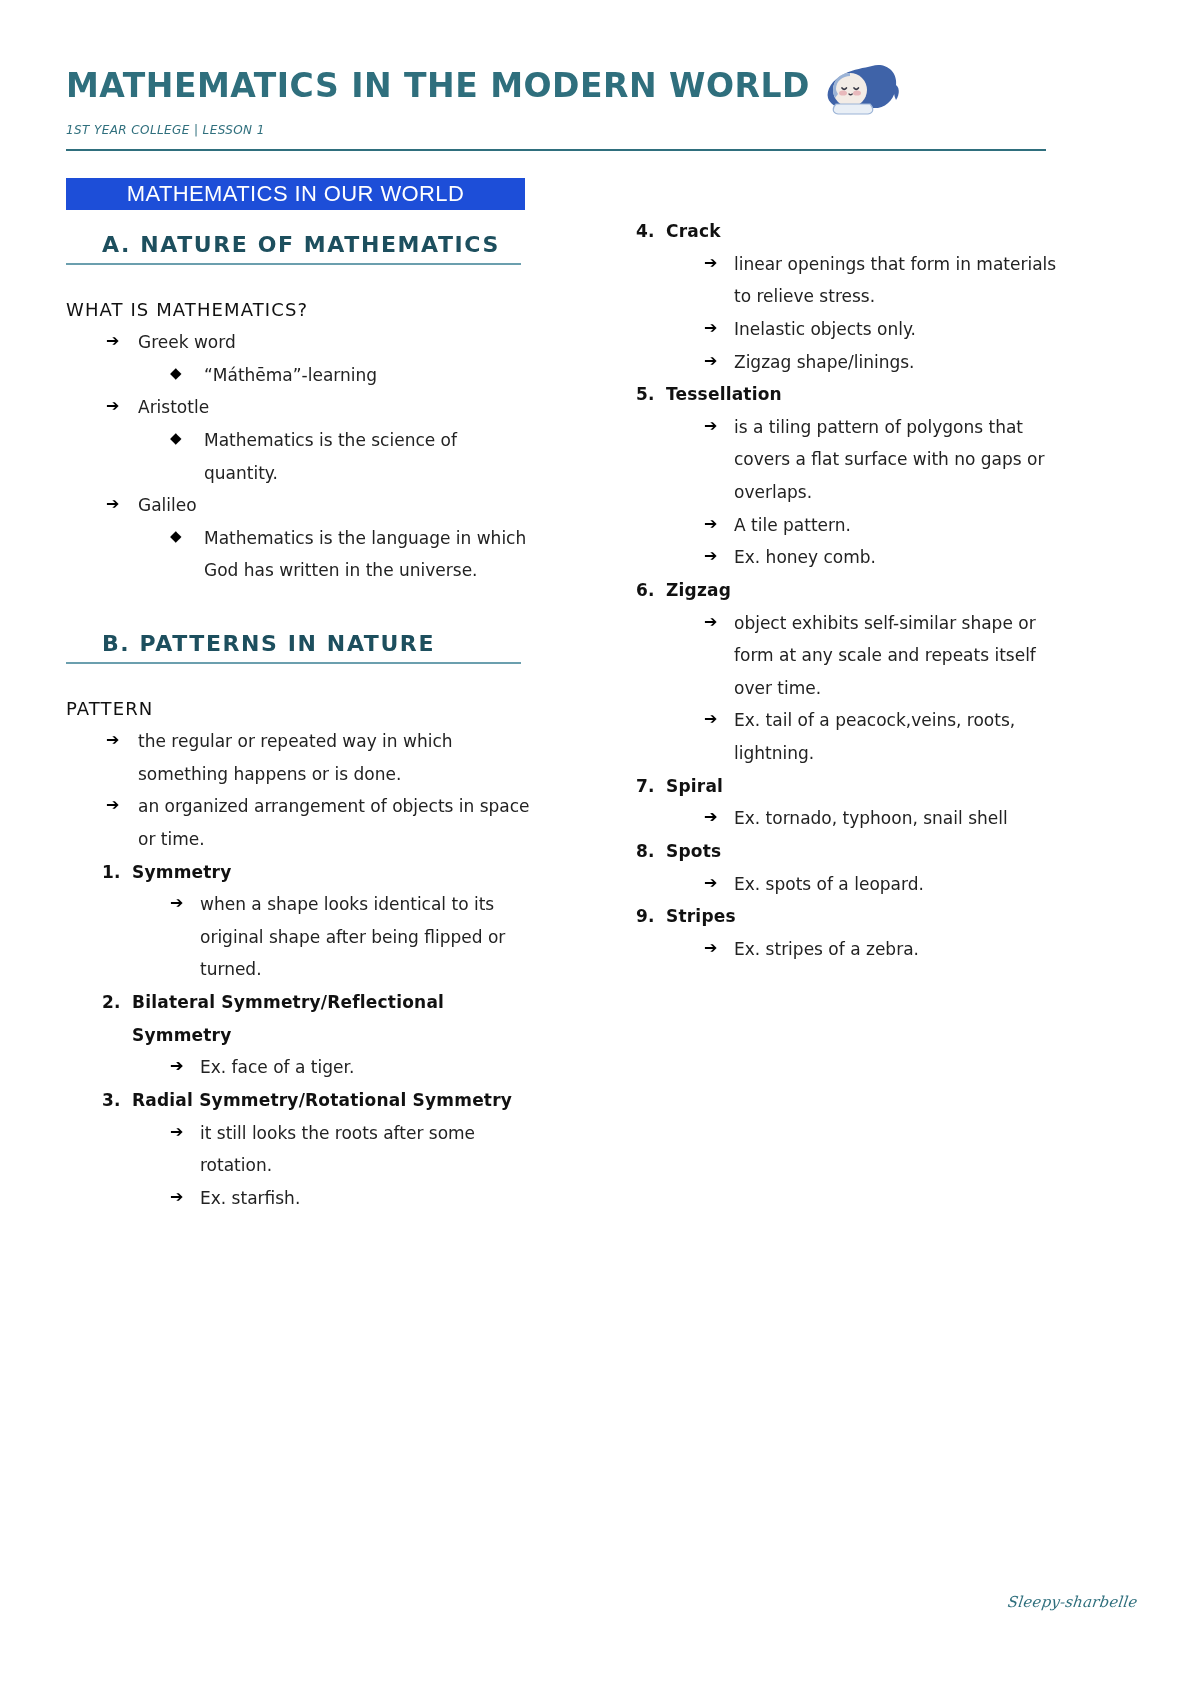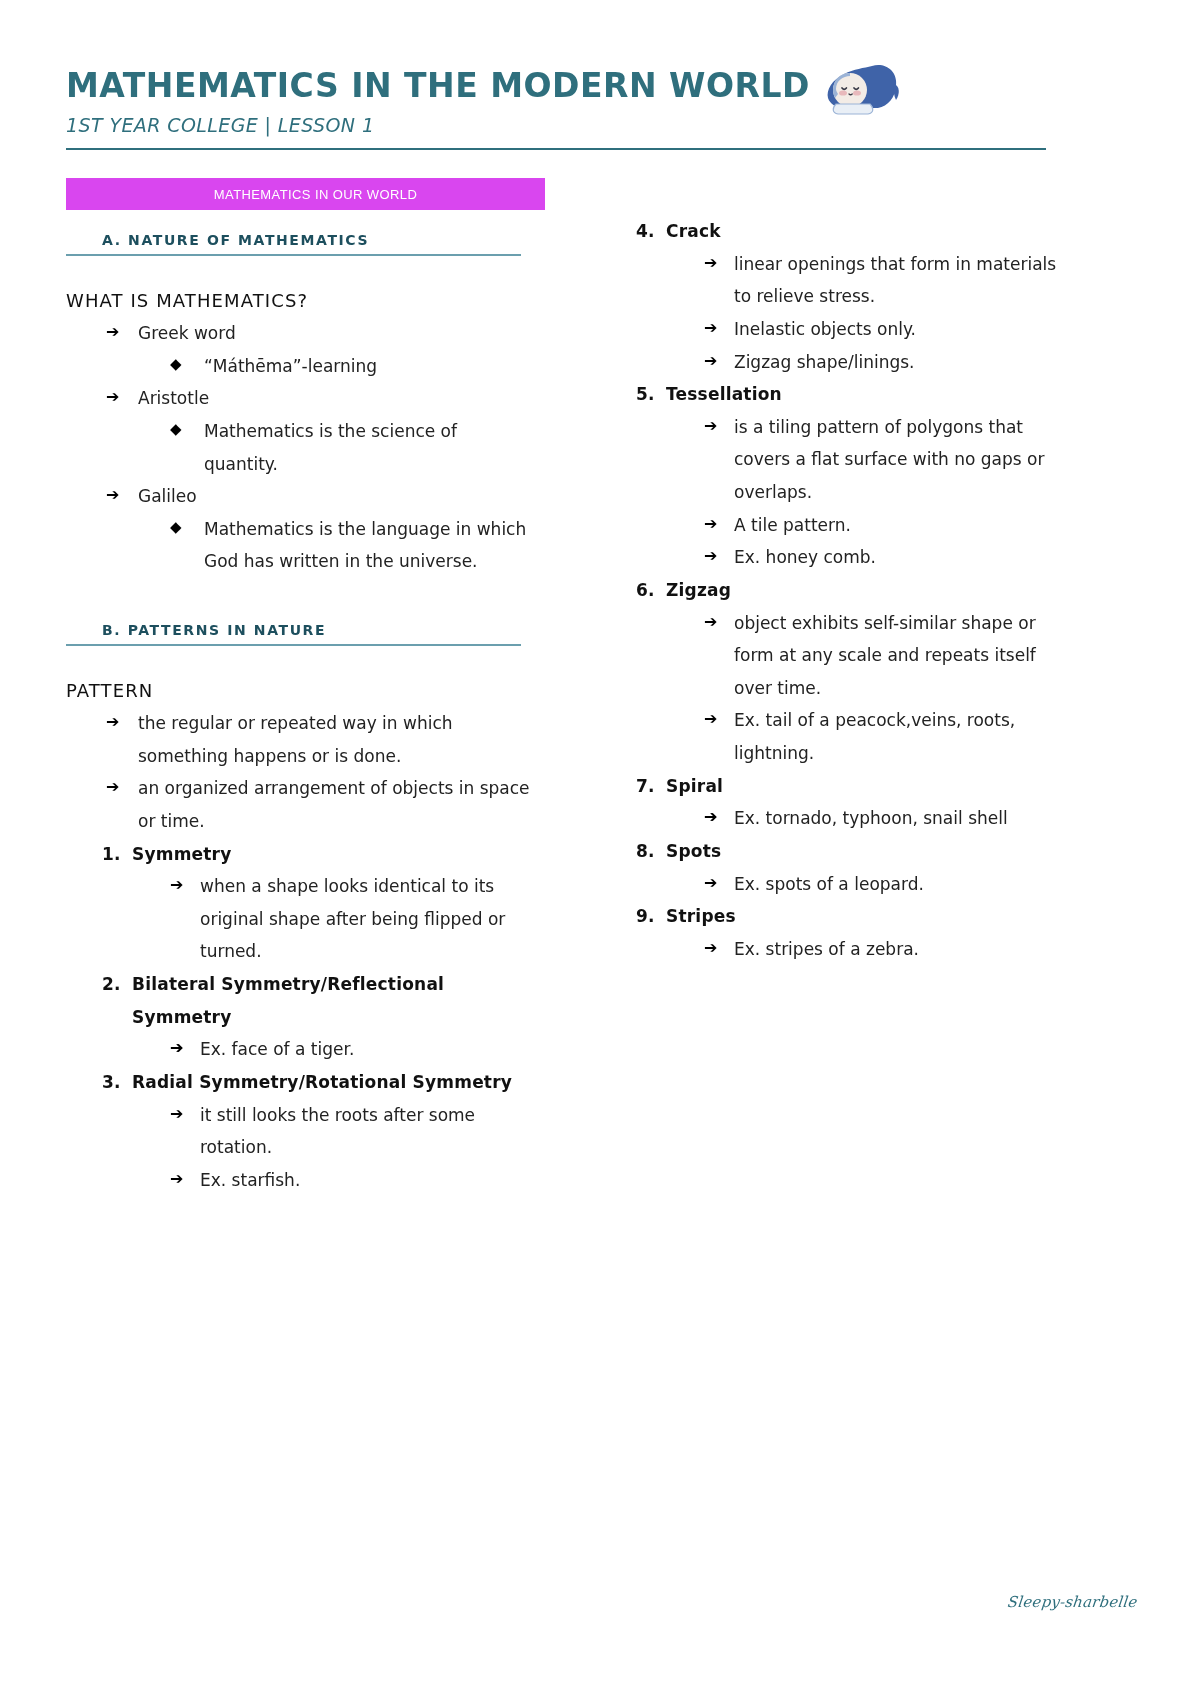--- a/index.html
+++ b/index.html
@@ -37,24 +37,25 @@
     font-weight: bold;
     letter-spacing: 0.5px;
     color: #2f6f7d;
     line-height: 1.05;
     margin: 0;
     display: flex;
     align-items: center;
   }
   .doc-subtitle {
     font-family: "DejaVu Sans", sans-serif;
-    font-size: 19px;
+    font-size: 12px;
     font-style: italic;
     color: #2f6f7d;
     letter-spacing: 0.4px;
+    margin-top: 9px;
   }
   .header-rule {
     margin-top: 12px;
     border-bottom: 2.5px solid #2f6f7d;
     width: 980px;
   }
 
   
   .whale {
     display: inline-block;
@@ -64,49 +65,48 @@
     top: 2px;
   }
 
   
   .banner {
     position: absolute;
     left: 66px;
     top: 178px;
     width: 459px;
     height: 32px;
-    background: #d946ef;
+    background: #1d4ed8;
     color: #ffffff;
-    font-size: 13px;
+    font-size: 22px;
     font-weight: normal;
     letter-spacing: 0.4px;
     display: flex;
     align-items: center;
     justify-content: center;
     font-family: "Liberation Sans", sans-serif;
-    padding-left: 20px;
   }
 
   
   .col-left {
     position: absolute;
     left: 66px;
     top: 232px;
     width: 470px;
   }
   .col-right {
     position: absolute;
     left: 600px;
     top: 215px;
     width: 460px;
   }
 
   
   .section-head {
-    font-size: 14px;
+    font-size: 22px;
     font-weight: bold;
     color: #1d4f5e;
     letter-spacing: 1.6px;
     padding-left: 36px;
     margin-bottom: 6px;
     font-family: "DejaVu Sans", sans-serif;
   }
   .section-rule {
     border-bottom: 2px solid #6b9fae;
     width: 455px;

